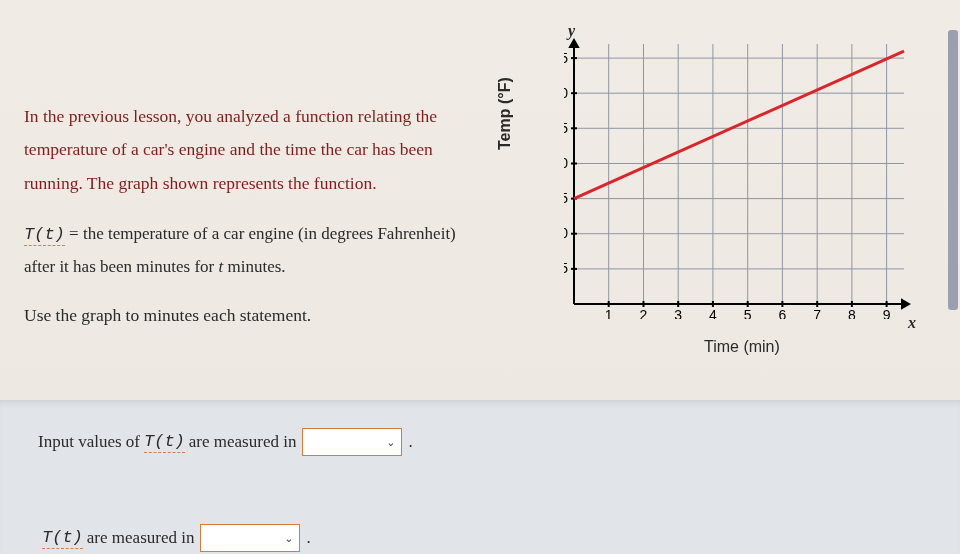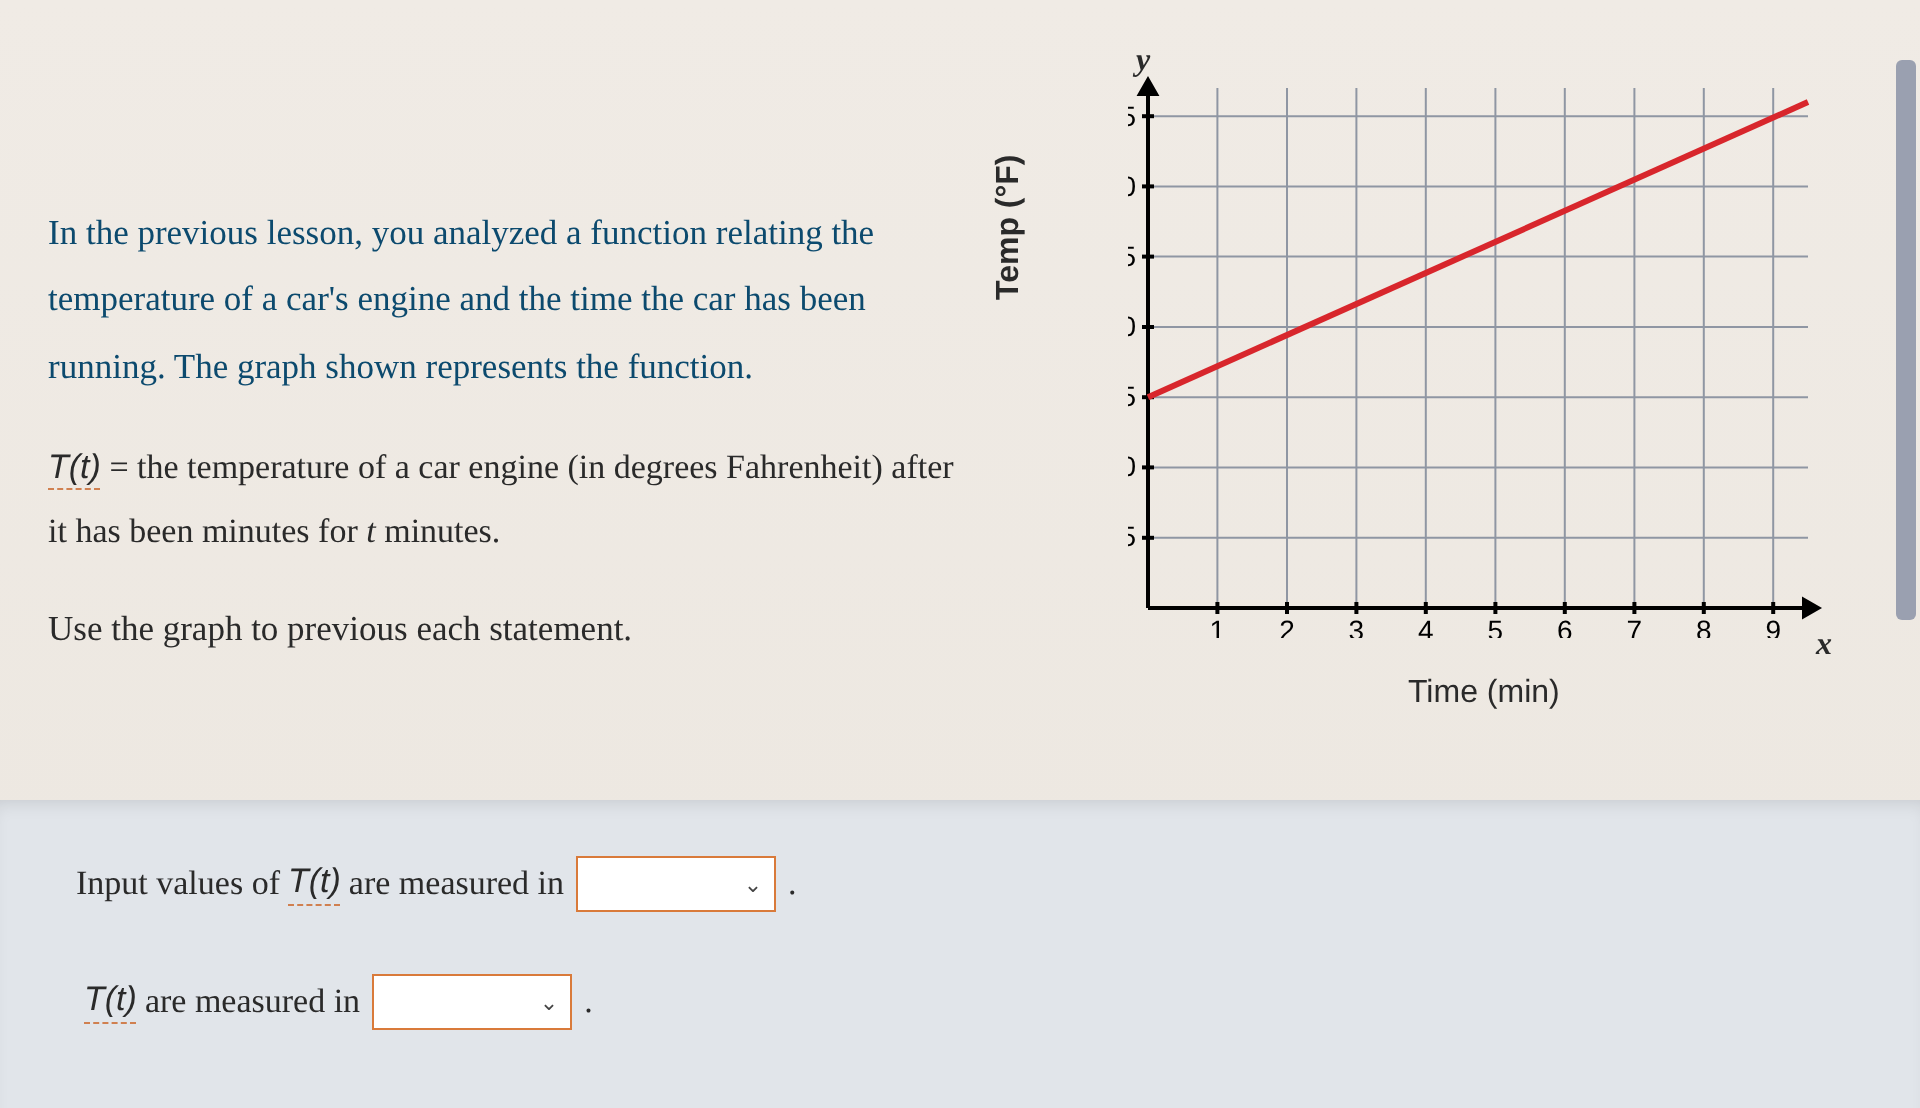--- a/index.html
+++ b/index.html
@@ -26,30 +26,30 @@
       padding: 20px 24px 0 24px;
       gap: 20px;
     }
     .text-col {
       flex: 0 0 460px;
       padding-top: 80px;
     }
     .para {
       font-size: 17.5px;
       line-height: 1.9;
-      color: #0c4a6e;
+      color: #7f1d1d;
     }
     .def {
       margin-top: 18px;
       font-size: 17px;
       line-height: 1.9;
     }
     .tfn {
       font-style: italic;
-      font-family: Liberation Sans, sans-serif;
+      font-family: Liberation Mono, monospace;
       border-bottom: 1px dashed #d08050;
       padding-bottom: 1px;
     }
     .tvar { font-style: italic; }
     .instr {
       margin-top: 22px;
       font-size: 17.5px;
     }
     .chart-col {
       flex: 0 0 420px;
@@ -109,21 +109,21 @@
       top: 400px;
       width: 960px;
       background: #e1e5ea;
       padding: 28px 38px 40px 38px;
       box-shadow: inset 0 6px 10px -6px rgba(0,0,0,0.15);
     }
     .arow {
       display: flex;
       align-items: center;
       font-size: 17px;
-      margin-bottom: 31px;
+      margin-bottom: 68px;
     }
     .arow:last-child { margin-bottom: 0; }
     .select-box {
       margin: 0 6px;
       border: 1.5px solid #d97a3a;
       background: #fff;
       height: 28px;
       width: 100px;
       display: inline-flex;
       align-items: center;
@@ -141,21 +141,21 @@
 <body>
 
 <div class="scrollbar"></div>
 
 <div class="main">
   <div class="text-col">
     <p class="para">In the previous lesson, you analyzed a function relating the temperature of a car's engine and the time the car has been running. The graph shown represents the function.</p>
     <p class="def">
       <span class="tfn">T(t)</span><span> = </span><span> the temperature of a car engine (in degrees Fahrenheit) after it has been minutes for </span><span class="tvar">t</span><span> minutes.</span>
     </p>
-    <p class="instr">Use the graph to previous each statement.</p>
+    <p class="instr">Use the graph to minutes each statement.</p>
   </div>
 
   <div class="chart-col">
     <div class="chart-wrap">
       <div class="ytitle-top">y</div>
       <div class="ylabel">Temp (°F)</div>
       <div class="xlabel">Time (min)</div>
       <div class="xvar">x</div>
       <svg class="plot" viewBox="0 0 350 285">
 

